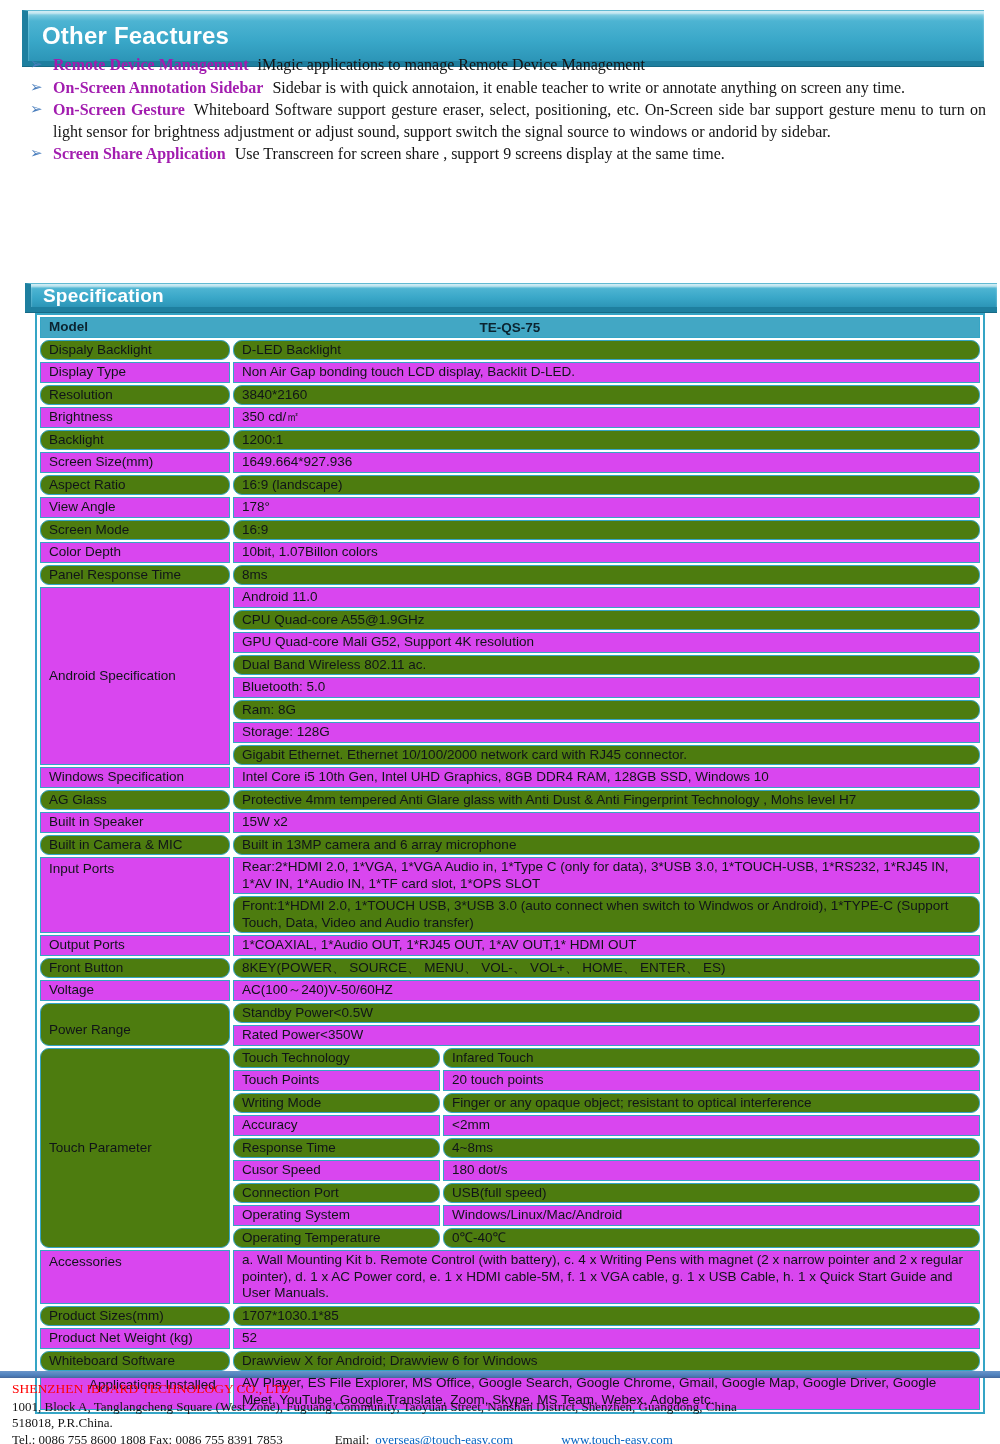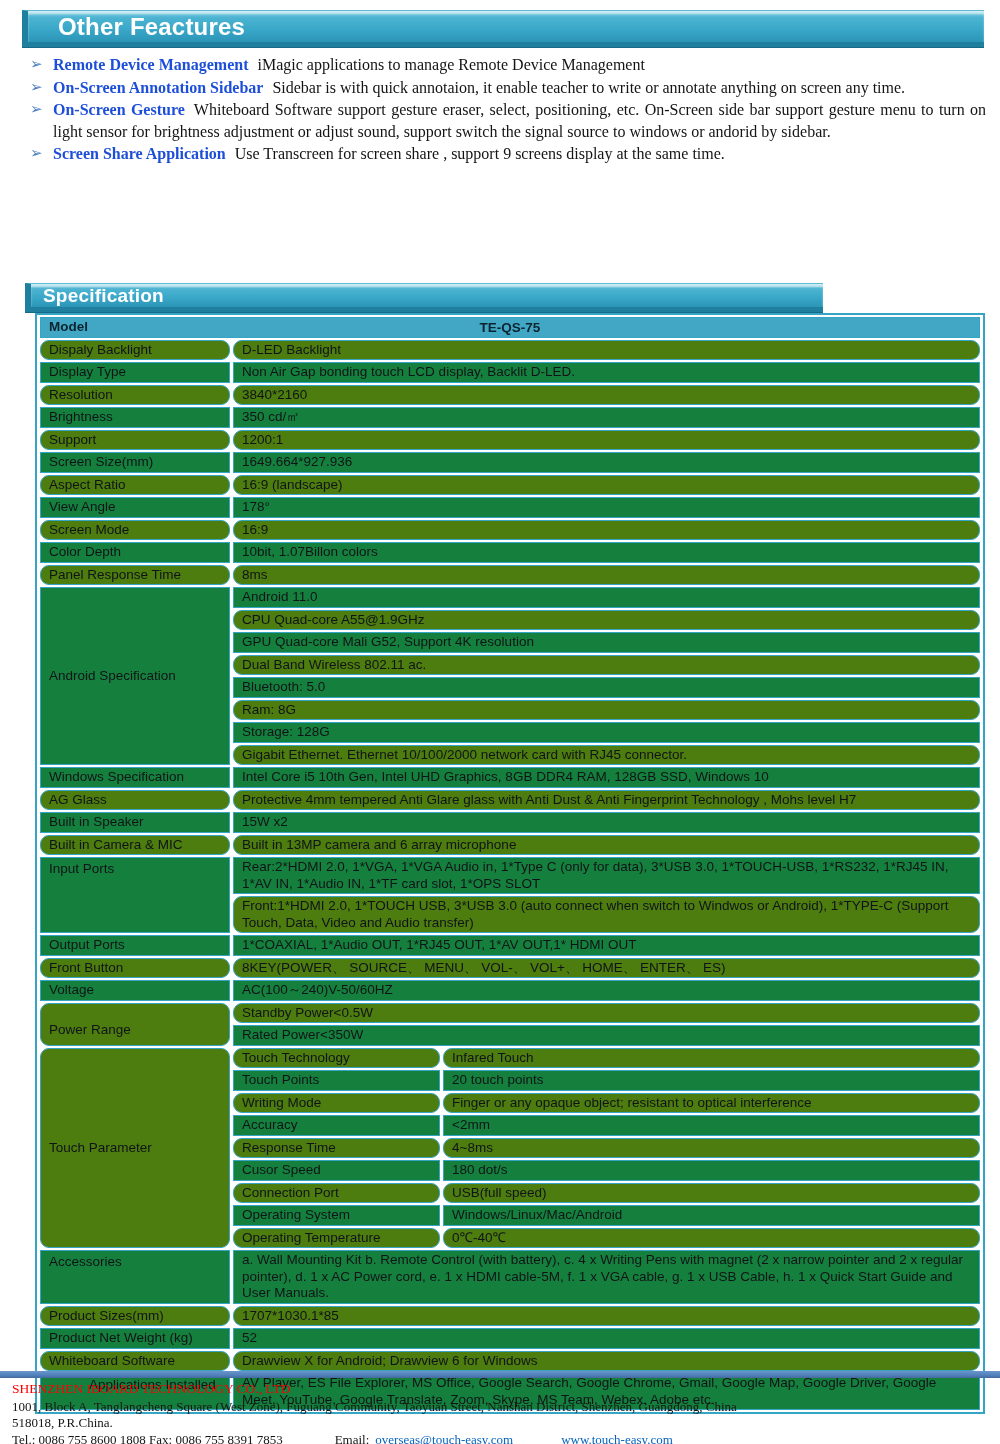--- a/index.html
+++ b/index.html
@@ -8,39 +8,39 @@
     font-family:"Liberation Sans", sans-serif;color:#111;overflow:hidden;
   }
   
   .banner{
     position:absolute;box-sizing:border-box;
     background:linear-gradient(to bottom,#9ad8e8 0%,#4db4d2 20%,#39a7c8 60%,#2c95b7 100%);
     border-left:6px solid #1e7f9f;border-bottom:5px solid #1e7f9f;border-top:1px solid #62bad2;
     box-shadow:inset 0 3px 2px rgba(255,255,255,.55), 0 1px 0 #166a86;
     color:#fff;font-weight:bold;display:flex;align-items:center;letter-spacing:.2px;
   }
-  .banner-lg{top:10px;left:22px;width:962px;height:37px;font-size:24px;padding-left:30px;}
-  .banner-sm{top:283px;left:25px;width:798px;height:29px;font-size:19px;padding-left:12px;}
+  .banner-lg{top:10px;left:22px;width:962px;height:56px;font-size:24px;padding-left:14px;}
+  .banner-sm{top:283px;left:25px;width:972px;height:29px;font-size:19px;padding-left:12px;}
   
   .features{position:absolute;top:54px;left:30px;width:956px;margin:0;padding:0;list-style:none;
     font-family:"Liberation Serif", serif;font-size:16px;line-height:21.5px;color:#141414;}
   .feature{position:relative;padding-left:23px;text-align:justify;margin:0 0 1px 0;}
   .arrow{position:absolute;left:0;top:0;color:#4a7ebd;font-size:15px;}
-  .fh{color:#1d4ed8;font-weight:bold;padding-right:9px;}
+  .fh{color:#a21caf;font-weight:bold;padding-right:9px;}
   
   .spec{
     position:absolute;top:313px;left:35px;width:950px;box-sizing:border-box;
     border:2px solid #35a5c5;border-collapse:separate;border-spacing:3px 2px;
     background:#fff;table-layout:fixed;font-size:13.5px;color:#101418;
   }
   .spec td{border:1px solid #35a5c5;padding:1px 8px;line-height:16.5px;vertical-align:middle;box-sizing:border-box;word-wrap:break-word;}
   .model-cell{background:#42a7c4;border:1px solid #2b8dac;font-weight:bold;color:#0b2430;height:16px;position:relative;}
   .model-value{position:absolute;left:0;right:0;top:2px;text-align:center;}
   .b{background:#4d7c0f;border-radius:9px;}
-  .w{background:#15803d;}
+  .w{background:#d946ef;}
   
   .footer-bar{position:absolute;top:1371px;left:0;width:1000px;height:7px;
     background:linear-gradient(to bottom,#6b95c9,#4f81bd 60%,#46699b);}
   .footer{position:absolute;top:1381px;left:12px;width:976px;
     font-family:"Liberation Serif", serif;font-size:13px;line-height:16px;color:#151515;}
   .company{color:#ff0000;font-weight:normal;font-size:13.5px;margin-bottom:2px;}
   .contact{margin-top:1px;}
   .email-label{margin-left:52px;}
   .link{color:#0563c1;text-decoration:underline;cursor:pointer;}
   .link-email{margin-left:6px;}
@@ -96,21 +96,21 @@
       </tr>
   <tr>
         <td class="b">Resolution</td>
         <td class="b" colspan="2">3840*2160</td>
       </tr>
   <tr>
         <td class="w">Brightness</td>
         <td class="w" colspan="2">350 cd/㎡</td>
       </tr>
   <tr>
-        <td class="b">Support</td>
+        <td class="b">Backlight</td>
         <td class="b" colspan="2">1200:1</td>
       </tr>
   <tr>
         <td class="w">Screen Size(mm)</td>
         <td class="w" colspan="2">1649.664*927.936</td>
       </tr>
   <tr>
         <td class="b">Aspect Ratio</td>
         <td class="b" colspan="2">16:9 (landscape)</td>
       </tr>

